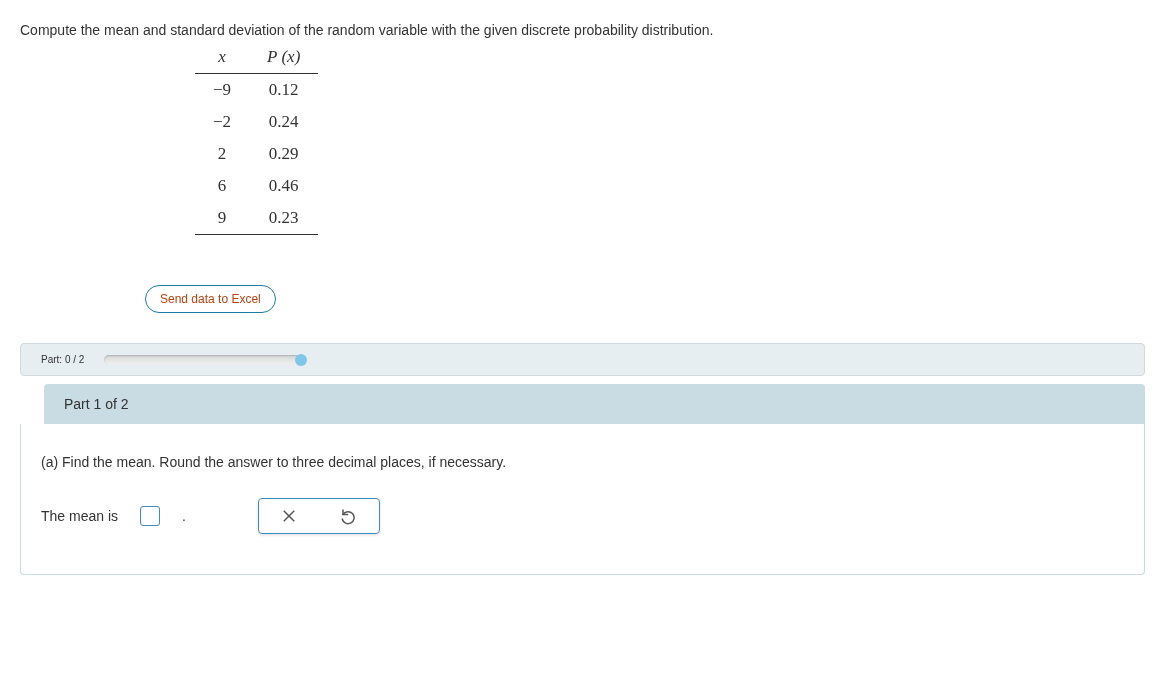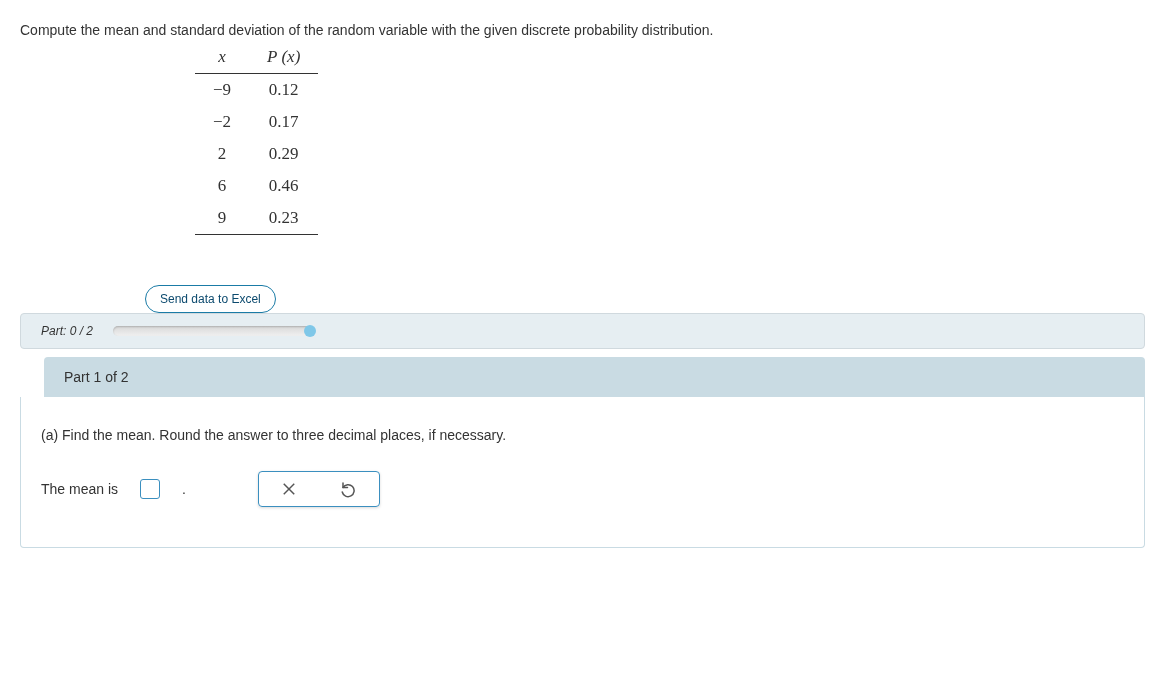--- a/index.html
+++ b/index.html
@@ -33,37 +33,37 @@
       padding: 6px 18px;
       text-align: center;
     }
     table.prob-table tr:last-child td {
       border-bottom: 1px solid #333;
     }
     .send-btn {
       display: inline-block;
       margin-left: 125px;
       border: 1px solid #1a7ba6;
-      color: #0c4a6e;
+      color: #c2410c;
       background: #fff;
       padding: 6px 14px;
       border-radius: 14px;
       font-size: 12px;
       cursor: pointer;
+      margin-bottom: 30px;
     }
     .progress-row {
       background: #e6eef2;
       border: 1px solid #d0d9de;
       border-radius: 4px;
       padding: 10px 20px;
       margin-bottom: 8px;
       display: flex;
       align-items: center;
-      font-size: 12px;
-      font-style: italic;
+      font-size: 10px;
     }
     .progress-label {
       margin-right: 20px;
     }
     .progress-bar-outer {
       width: 200px;
       height: 10px;
       background: linear-gradient(to bottom, #d8d8d8, #f0f0f0);
       border-radius: 5px;
       position: relative;
@@ -154,21 +154,21 @@
         <th>P (x)</th>
       </tr>
     </thead>
     <tbody>
       <tr>
         <td>−9</td>
         <td>0.12</td>
       </tr>
       <tr>
         <td>−2</td>
-        <td>0.17</td>
+        <td>0.24</td>
       </tr>
       <tr>
         <td>2</td>
         <td>0.29</td>
       </tr>
       <tr>
         <td>6</td>
         <td>0.46</td>
       </tr>
       <tr>

